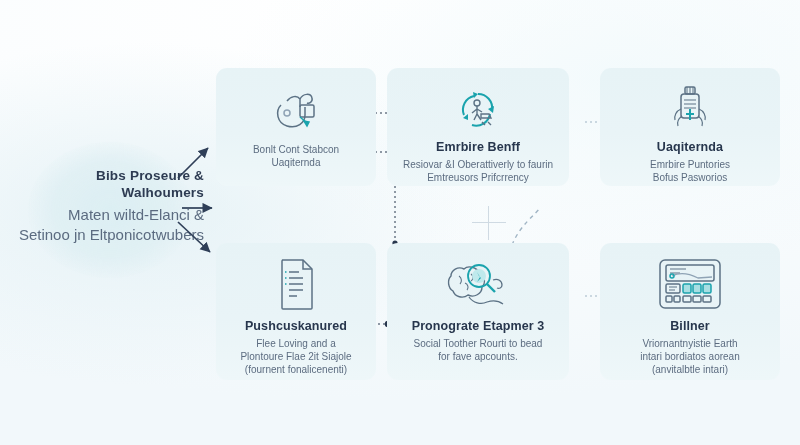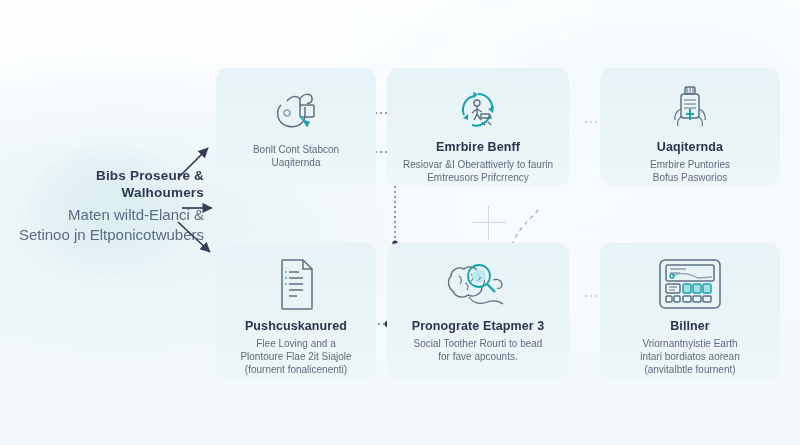--- a/index.html
+++ b/index.html
@@ -269,18 +269,18 @@
         <rect x="31" y="40" width="8" height="6" rx="1"></rect>
         <rect x="41" y="40" width="8" height="6" rx="1"></rect>
         <rect x="51" y="40" width="8" height="6" rx="1"></rect>
       </svg>
     </div>
     <div class="card-text">
       <div class="card-title">Billner</div>
       <div class="card-desc">
         <span>Vriornantnyistie Earth</span><br>
         <span>intari bordiatos aorean</span><br>
-        <span>(anvitalbtle fournent)</span>
+        <span>(anvitalbtle intari)</span>
       </div>
     </div>
   </div>
 
 </div>
 
 </body></html>

